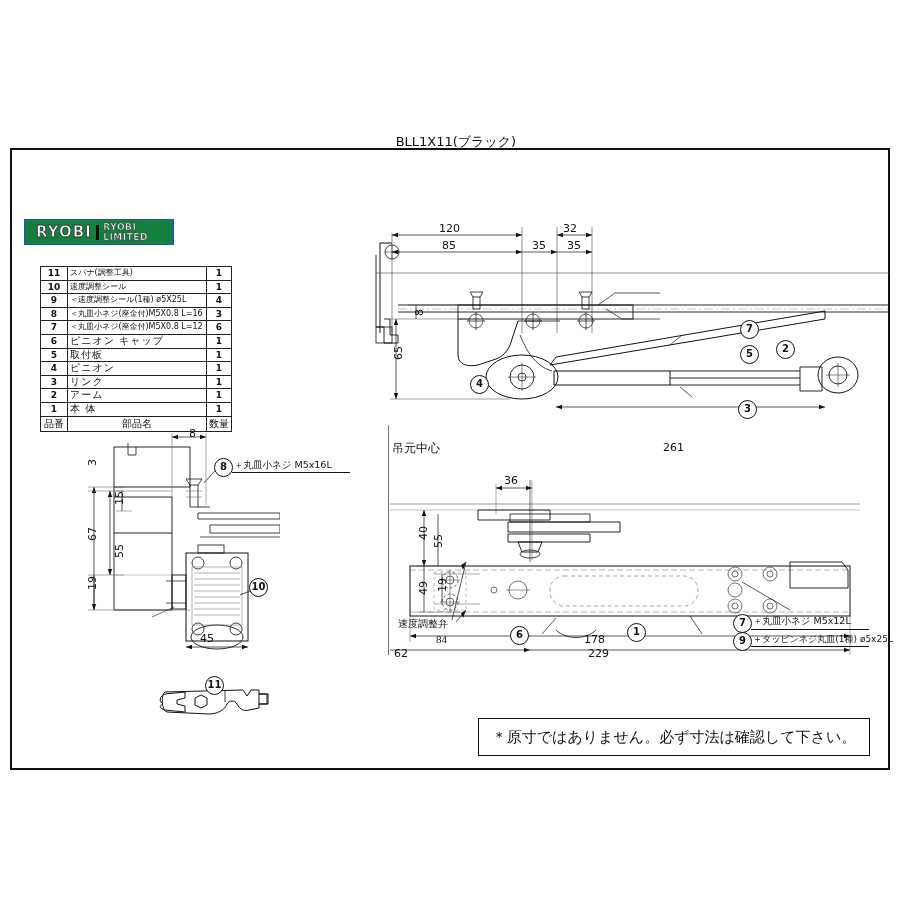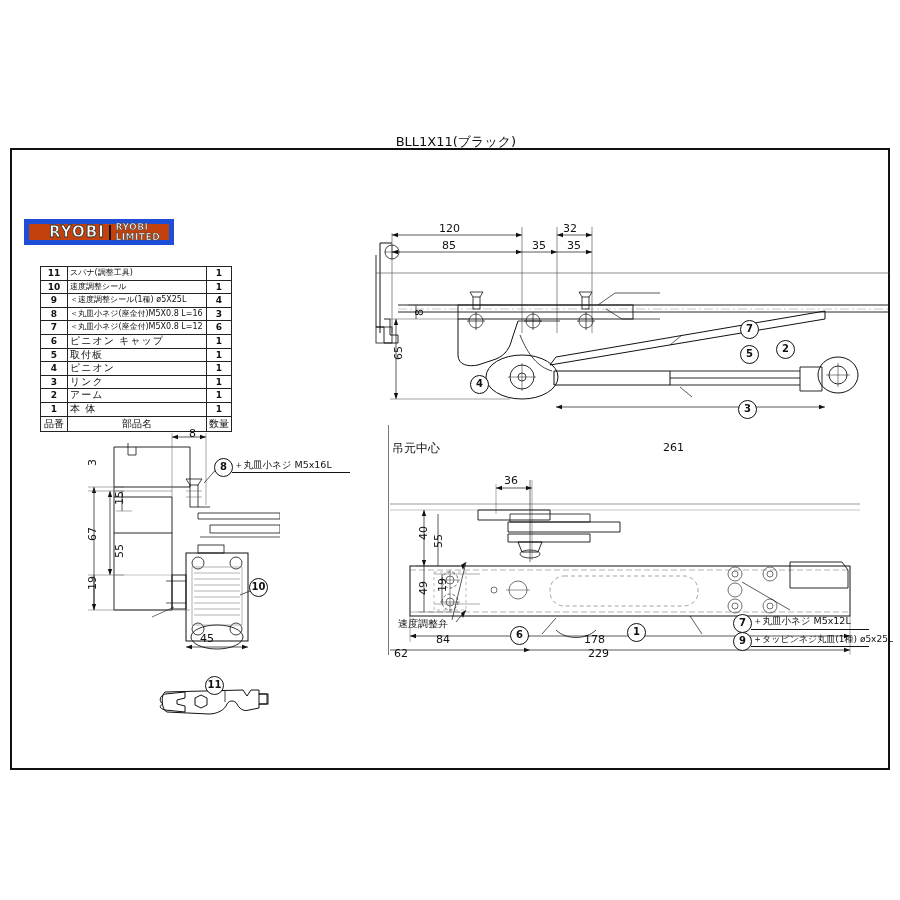--- a/index.html
+++ b/index.html
@@ -24,22 +24,22 @@
   .codecol{display:flex;flex-direction:column;justify-content:center;font-size:13px;line-height:1.45;}
   .codecol.c1{width:196px;}
   .codecol.c2{width:auto;}
   #tb-partlabel{width:72px;border-right:2px solid #111;display:flex;align-items:center;
                 justify-content:center;font-size:12px;box-sizing:border-box;}
   #tb-partname{flex:1;display:flex;flex-direction:column;align-items:center;
                justify-content:center;font-size:15.5px;line-height:1.5;}
 
   
   #logo{position:absolute;left:24px;top:219px;width:150px;height:26px;
-        border:5px solid #1d4ed8;box-sizing:border-box;display:flex;align-items:center;
-        padding-left:20px;background:#c2410c;}
+        border:1px solid #1d4ed8;box-sizing:border-box;display:flex;align-items:center;
+        padding-left:11px;background:#15803d;}
   #logo .ryobi{font-size:15px;font-weight:700;letter-spacing:1px;color:#fff;
                -webkit-text-stroke:.8px #333;text-stroke:.8px #333;
                font-family:"DejaVu Sans",sans-serif;}
   #logo .bar{width:4px;height:15px;background:#111;margin:0 4px;}
   #logo .sub{font-size:9px;font-weight:700;letter-spacing:.5px;color:#fff;
              -webkit-text-stroke:.6px #444;font-family:"DejaVu Sans",sans-serif;}
 
   
   #parts{position:absolute;left:40px;top:266px;width:192px;border-collapse:collapse;
          font-size:8px;background:#fff;}
@@ -497,21 +497,21 @@
         <line x1="352" y1="112" x2="400" y2="140"></line>
       </g>
     </g>
   </svg>
 
   <div class="dim" style="left:504px;top:474px;">36</div>
   <div class="dimv" style="left:417px;top:540px;">40</div>
   <div class="dimv" style="left:432px;top:548px;">55</div>
   <div class="dimv" style="left:417px;top:595px;">49</div>
   <div class="dimv" style="left:436px;top:592px;">19</div>
-  <div class="dim" style="left:436px;top:633px;">84</div>
+  <div class="dim" style="left:436px;top:633px;font-family:Liberation Serif, serif;">84</div>
   <div class="dim" style="left:394px;top:647px;">62</div>
   <div class="dim" style="left:584px;top:633px;">178</div>
   <div class="dim" style="left:588px;top:647px;">229</div>
 
   <div class="anno jp" style="left:398px;top:617px;font-size:10px;">速度調整弁</div>
 
   <div class="bl" style="left:452px;top:592px;opacity:0;">8</div>
   <div class="bl" style="left:510px;top:626px;">6</div>
   <div class="bl" style="left:627px;top:623px;">1</div>
   <div class="bl" style="left:733px;top:614px;">7</div>
@@ -526,14 +526,15 @@
       <path d="M8,32 C4,30 4,24 10,22 L30,20 L30,26 L22,28 L22,32 L30,34 L30,40 L10,38 C4,36 4,34 8,32 Z"></path>
       <path d="M10,20 L88,18 L92,24 L96,18 L104,18 L104,22 L112,22 L112,32 L104,32 L104,36 L94,38 C88,40 84,36 82,32 C80,28 74,28 72,32 C70,38 62,42 54,42 L12,40 C6,38 6,22 10,20 Z"></path>
       <polygon points="40,26 46,23 52,26 52,33 46,36 40,33"></polygon>
       <rect x="104" y="22" width="9" height="10"></rect>
       <line x1="70" y1="19" x2="70" y2="30" stroke-width="0.8"></line>
     </g>
     <line x1="58" y1="18" x2="58" y2="6" stroke="#111" stroke-width="0.8"></line>
   </svg>
   <div class="bl" style="left:205px;top:676px;">11</div>
 
+  <div id="note" class="jp">＊原寸ではありません。必ず寸法は確認して下さい。</div>
 
 </div>
 
 </body></html>

